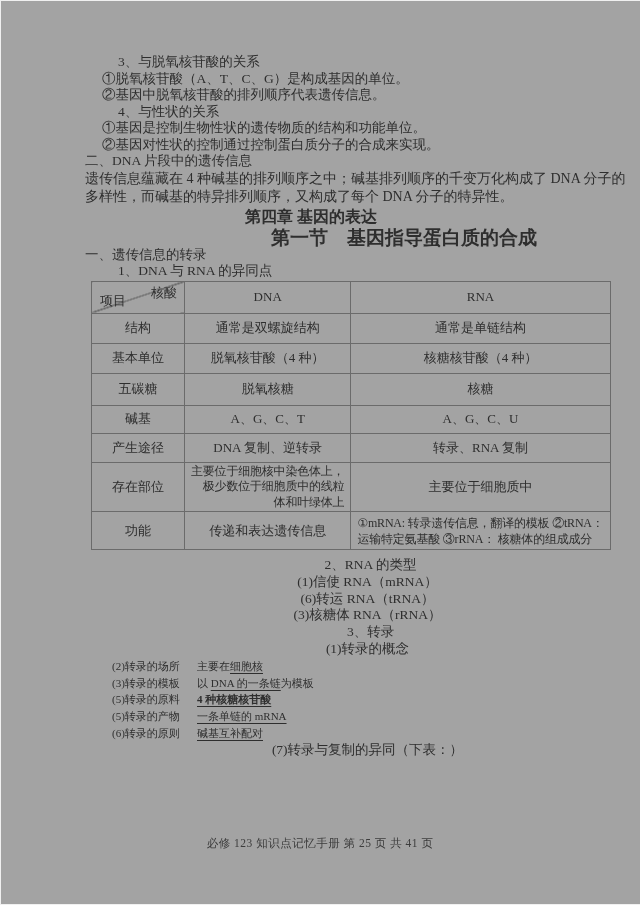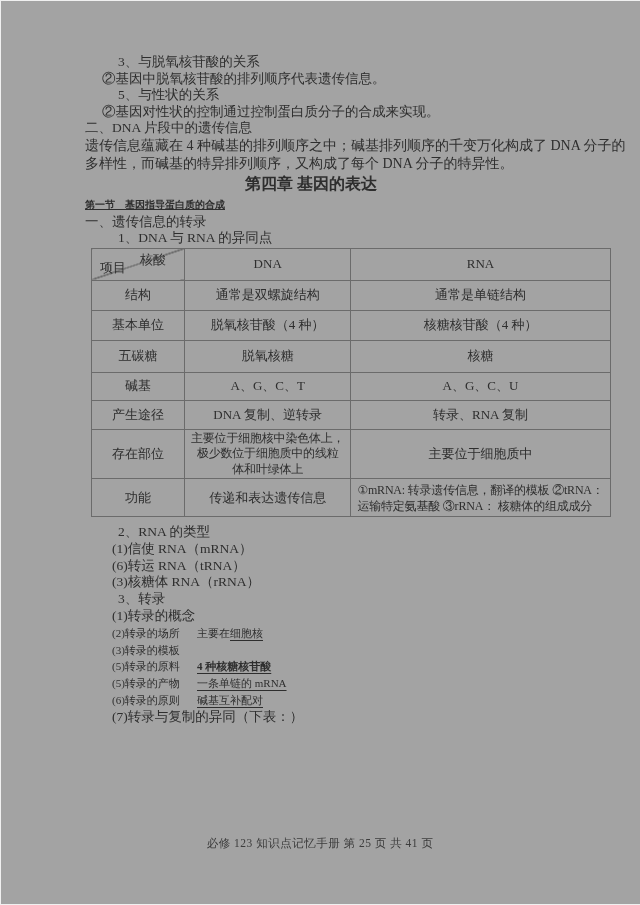--- a/index.html
+++ b/index.html
@@ -10,62 +10,64 @@
     box-shadow:inset 0 0 0 1px #f0f0f0;
     padding-left:34px;
   }
   .content{padding:54px 0 0 51px;width:589px;box-sizing:border-box;}
   .line{font-size:13.5px;line-height:16.5px;white-space:nowrap;}
   .indent-a{padding-left:17px;}   
   .indent-b{padding-left:27px;}   
   .indent-num{padding-left:33px;} 
   .bold-par{font-weight:normal;font-size:14px;line-height:18px;white-space:nowrap;}
   .chapter{width:452px;text-align:center;font-weight:bold;font-size:16px;line-height:22px;}
-  .section{width:452px;text-align:left;font-weight:bold;font-size:10px;line-height:19px;text-decoration:underline;}
+  .section{width:452px;text-align:right;font-weight:bold;font-size:19px;line-height:19px;}
 
   table.cmp{
     border-collapse:collapse;table-layout:fixed;margin:1px 0 0 6px;
     font-size:13px;
   }
   table.cmp td{
     border:1px solid #6b6b6b;text-align:center;vertical-align:middle;
     padding:1px 6px;box-sizing:border-box;overflow:hidden;
   }
   td.al{text-align:left;}
   td.small{font-size:12px;letter-spacing:-0.2px;padding:1px 4px;}
   td.small .cl{white-space:nowrap;line-height:16px;text-align:left;}
-  td.mid3 .cl{white-space:nowrap;line-height:15.5px;text-align:center;}
+  td.mid3 .cl{white-space:nowrap;line-height:15.5px;text-align:right;}
   .diag{position:relative;padding:0 !important;
     background:linear-gradient(to bottom right,
       transparent calc(50% - 0.7px), #6b6b6b calc(50% - 0.7px),
       #6b6b6b calc(50% + 0.7px), transparent calc(50% + 0.7px));}
-  .diag .dtop{position:absolute;top:2px;right:18px;font-size:13px;}
+  .diag .dtop{position:absolute;top:2px;right:7px;font-size:13px;}
   .diag .dbot{position:absolute;bottom:3px;left:8px;font-size:13px;}
 
   .below{margin-top:7px;}
-  .below .line{line-height:16.8px;}
+  .below .line{line-height:16.8px;text-align:center;}
   .kv{display:flex;padding-left:27px;font-size:11px;line-height:16.8px;white-space:nowrap;}
   .kv .k{width:85px;flex:none;}
   .u{text-decoration:underline;text-underline-offset:2.5px;}
   .bu{font-weight:bold;text-decoration:underline;text-underline-offset:2.5px;}
 
   .footer{
     position:absolute;left:0;top:836px;width:640px;text-align:center;
     font-size:11.5px;color:#3c3c3c;letter-spacing:0.5px;
   }
 </style>
 </head>
 <body>
 
 <div class="page">
   <div class="content">
 
     <div class="line indent-num">3、与脱氧核苷酸的关系</div>
+    <div class="line indent-a">①脱氧核苷酸（A、T、C、G）是构成基因的单位。</div>
     <div class="line indent-a">②基因中脱氧核苷酸的排列顺序代表遗传信息。</div>
-    <div class="line indent-num">5、与性状的关系</div>
+    <div class="line indent-num">4、与性状的关系</div>
+    <div class="line indent-a">①基因是控制生物性状的遗传物质的结构和功能单位。</div>
     <div class="line indent-a">②基因对性状的控制通过控制蛋白质分子的合成来实现。</div>
     <div class="line">二、DNA 片段中的遗传信息</div>
 
     <div class="bold-par">遗传信息蕴藏在 4 种碱基的排列顺序之中；碱基排列顺序的千变万化构成了 DNA 分子的</div>
     <div class="bold-par">多样性，而碱基的特异排列顺序，又构成了每个 DNA 分子的特异性。</div>
 
     <div class="chapter">第四章 基因的表达</div>
     <div class="section">第一节　基因指导蛋白质的合成</div>
 
     <div class="line">一、遗传信息的转录</div>
@@ -138,20 +140,21 @@
       <div class="line indent-b">(3)核糖体 RNA（rRNA）</div>
       <div class="line indent-num">3、转录</div>
       <div class="line indent-b">(1)转录的概念</div>
 
       <div class="kv">
         <span class="k">(2)转录的场所</span>
         <span><span>主要在</span><span class="u">细胞核</span><span></span></span>
       </div>
       <div class="kv">
         <span class="k">(3)转录的模板</span>
+        <span><span>以 </span><span class="u">DNA 的一条链</span><span>为模板</span></span>
       </div>
       <div class="kv">
         <span class="k">(5)转录的原料</span>
         <span><span class="bu">4 种核糖核苷酸</span></span>
       </div>
       <div class="kv">
         <span class="k">(5)转录的产物</span>
         <span><span class="u">一条单链的 mRNA</span></span>
       </div>
       <div class="kv">

